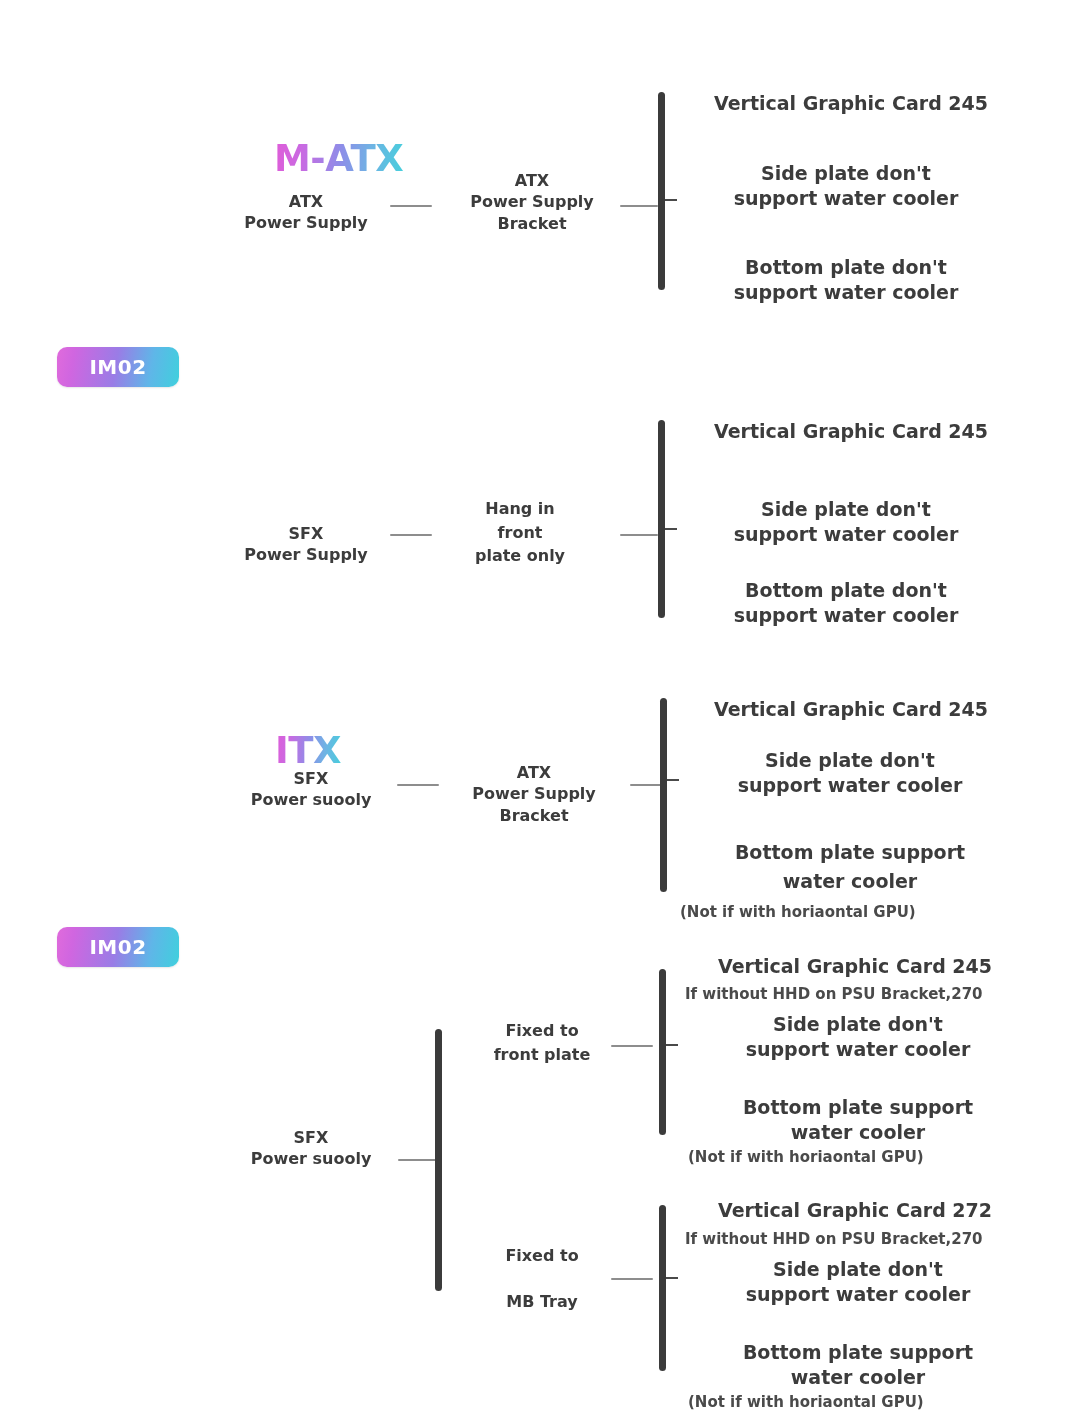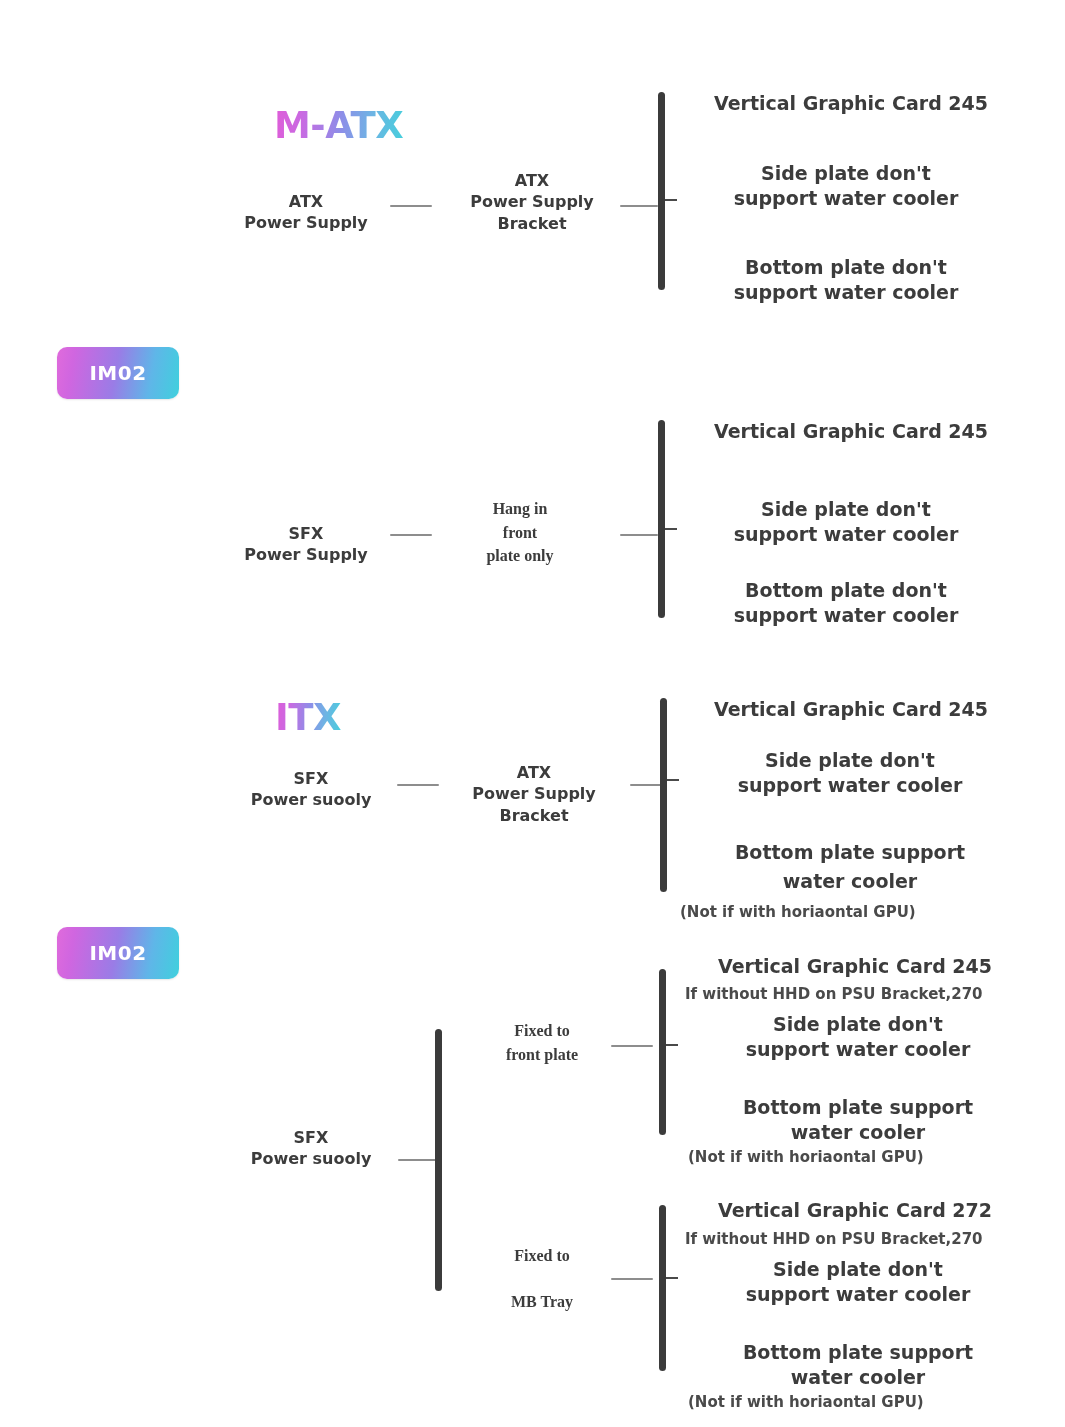--- a/index.html
+++ b/index.html
@@ -18,53 +18,54 @@
 
   
   .abs { position: absolute; }
 
   
   .badge {
     display: flex;
     align-items: center;
     justify-content: center;
     width: 122px;
-    height: 52px;
+    height: 40px;
     border-radius: 10px;
     background: linear-gradient(100deg, #e06bdc 0%, #d066e0 14%, #9a7ce6 48%, #5fb6e8 76%, #3fd0dd 100%);
     color: #ffffff;
     font-size: 20px;
     font-weight: bold;
     letter-spacing: 0.5px;
     box-shadow: 0 1px 2px rgba(0,0,0,0.10);
   }
 
   
   .gtitle {
     font-size: 37px;
     font-weight: bold;
     letter-spacing: -0.5px;
     background: linear-gradient(95deg, #e05cd8 0%, #c96ae2 22%, #8d8ee8 52%, #6fb3e4 74%, #46cfdc 100%);
     -webkit-background-clip: text;
     background-clip: text;
     color: transparent;
     -webkit-text-fill-color: transparent;
     white-space: nowrap;
+    margin-top: 33px;
   }
 
   
   .node {
     font-size: 16px;
     font-weight: bold;
     line-height: 1.33;
     text-align: center;
     white-space: pre-line;
     color: #3c3c3c;
   }
-  .node.wide { line-height: 1.48; font-family: Liberation Serif, serif; }
+  .node.wide { line-height: 1.48; }
 
   
   .leaf {
     font-size: 19px;
     font-weight: bold;
     line-height: 1.32;
     color: #3c3c3c;
     white-space: pre-line;
   }
   .leaf.c { text-align: center; }

